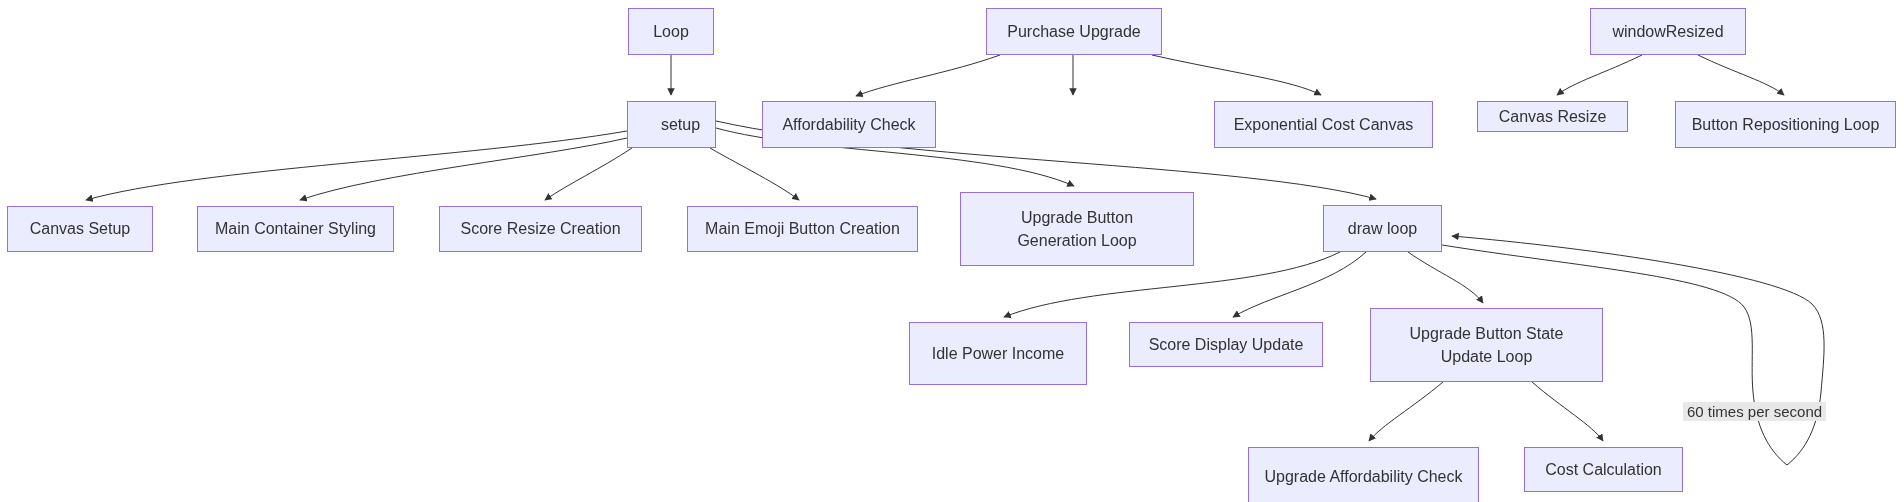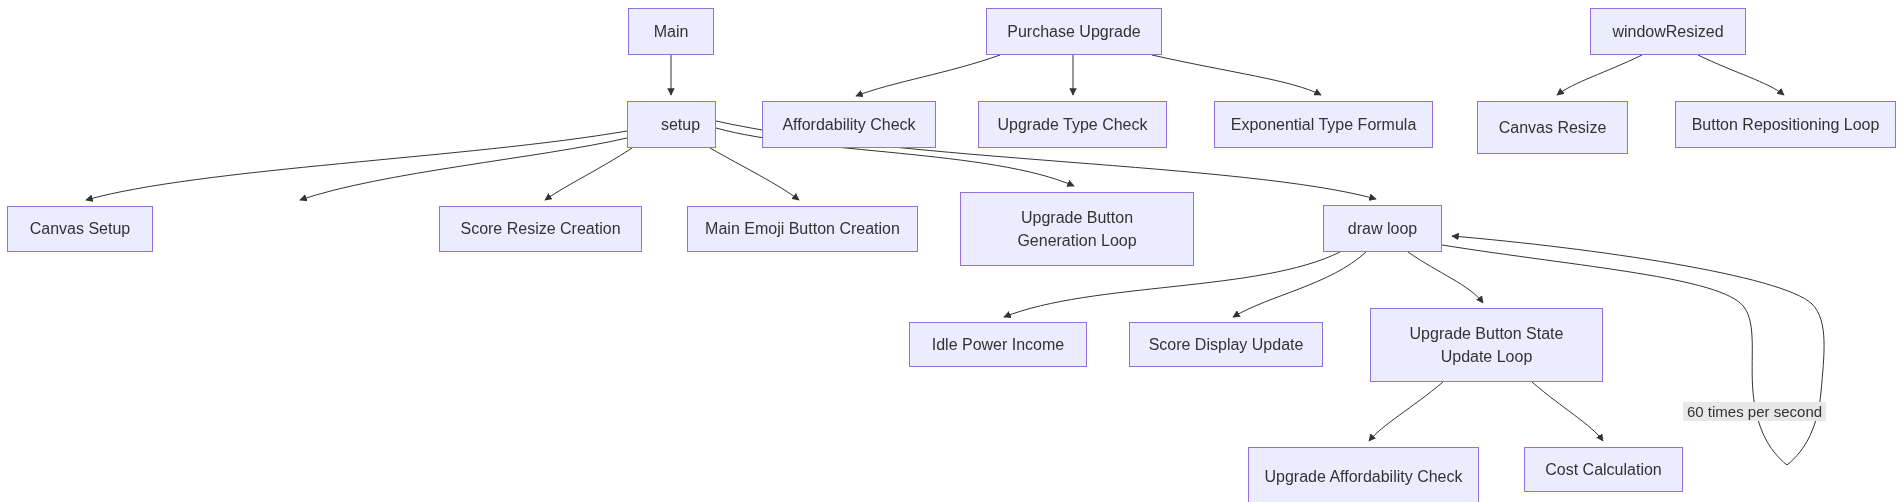--- a/index.html
+++ b/index.html
@@ -57,38 +57,38 @@
     <path class="edge" d="M1642,55 C1605,73 1574,82 1557,95" marker-end="url(#arrow)"></path>
     <path class="edge" d="M1698,55 C1735,73 1768,82 1784,95" marker-end="url(#arrow)"></path>
     <path class="edge" d="M1340,252 C1260,292 1092,282 1004,317" marker-end="url(#arrow)"></path>
     <path class="edge" d="M1366,252 C1330,285 1270,295 1233,317" marker-end="url(#arrow)"></path>
     <path class="edge" d="M1408,252 C1438,273 1470,285 1483,303" marker-end="url(#arrow)"></path>
     <path class="edge" d="M1442,245 C1580,267 1722,277 1744,307 C1757,324 1750,360 1753,392 C1756,426 1768,450 1787,465 C1806,450 1818,426 1821,392 C1824,356 1829,321 1812,304 C1782,275 1592,248 1452,236" marker-end="url(#arrow)"></path>
     <path class="edge" d="M1443,382 C1412,408 1382,425 1369,441" marker-end="url(#arrow)"></path>
     <path class="edge" d="M1532,382 C1562,408 1592,425 1603,441" marker-end="url(#arrow)"></path>
   </svg>
 
-  <div class="node" style="left:628px;top:8px;width:86px;height:47px;">Main</div>
+  <div class="node" style="left:628px;top:8px;width:86px;height:47px;">Loop</div>
   <div class="node" style="left:986px;top:8px;width:176px;height:47px;">Purchase Upgrade</div>
   <div class="node" style="left:1590px;top:8px;width:156px;height:47px;">windowResized</div>
 
   <div class="node" style="left:627px;top:101px;width:89px;height:47px;padding-left:28px;">setup</div>
   <div class="node" style="left:762px;top:101px;width:174px;height:47px;">Affordability Check</div>
-  <div class="node" style="left:978px;top:101px;width:189px;height:47px;">Upgrade Type Check</div>
-  <div class="node" style="left:1214px;top:101px;width:219px;height:47px;">Exponential Type Formula</div>
-  <div class="node" style="left:1477px;top:101px;width:151px;height:53px;">Canvas Resize</div>
+  <div class="node" style="left:1214px;top:101px;width:219px;height:47px;">Exponential Cost Canvas</div>
+  <div class="node" style="left:1477px;top:101px;width:151px;height:31px;">Canvas Resize</div>
   <div class="node" style="left:1675px;top:101px;width:221px;height:47px;">Button Repositioning Loop</div>
 
   <div class="node" style="left:7px;top:206px;width:146px;height:46px;">Canvas Setup</div>
+  <div class="node" style="left:197px;top:206px;width:197px;height:46px;">Main Container Styling</div>
   <div class="node" style="left:439px;top:206px;width:203px;height:46px;">Score Resize Creation</div>
   <div class="node" style="left:960px;top:192px;width:234px;height:74px;padding:4px 34px;">Upgrade Button Generation Loop</div>
   <div class="node" style="left:687px;top:206px;width:231px;height:46px;">Main Emoji Button Creation</div>
   <div class="node" style="left:1323px;top:205px;width:119px;height:47px;">draw loop</div>
 
-  <div class="node" style="left:909px;top:322px;width:178px;height:45px;">Idle Power Income</div>
+  <div class="node" style="left:909px;top:322px;width:178px;height:63px;">Idle Power Income</div>
   <div class="node" style="left:1129px;top:322px;width:194px;height:45px;">Score Display Update</div>
   <div class="node" style="left:1370px;top:308px;width:233px;height:74px;padding:4px 30px;">Upgrade Button State Update Loop</div>
 
   <div class="node" style="left:1248px;top:447px;width:231px;height:60px;">Upgrade Affordability Check</div>
   <div class="node" style="left:1524px;top:447px;width:159px;height:45px;">Cost Calculation</div>
 
   <div class="edge-label" style="left:1683px;top:402px;">60 times per second</div>
 
 </div>
 

